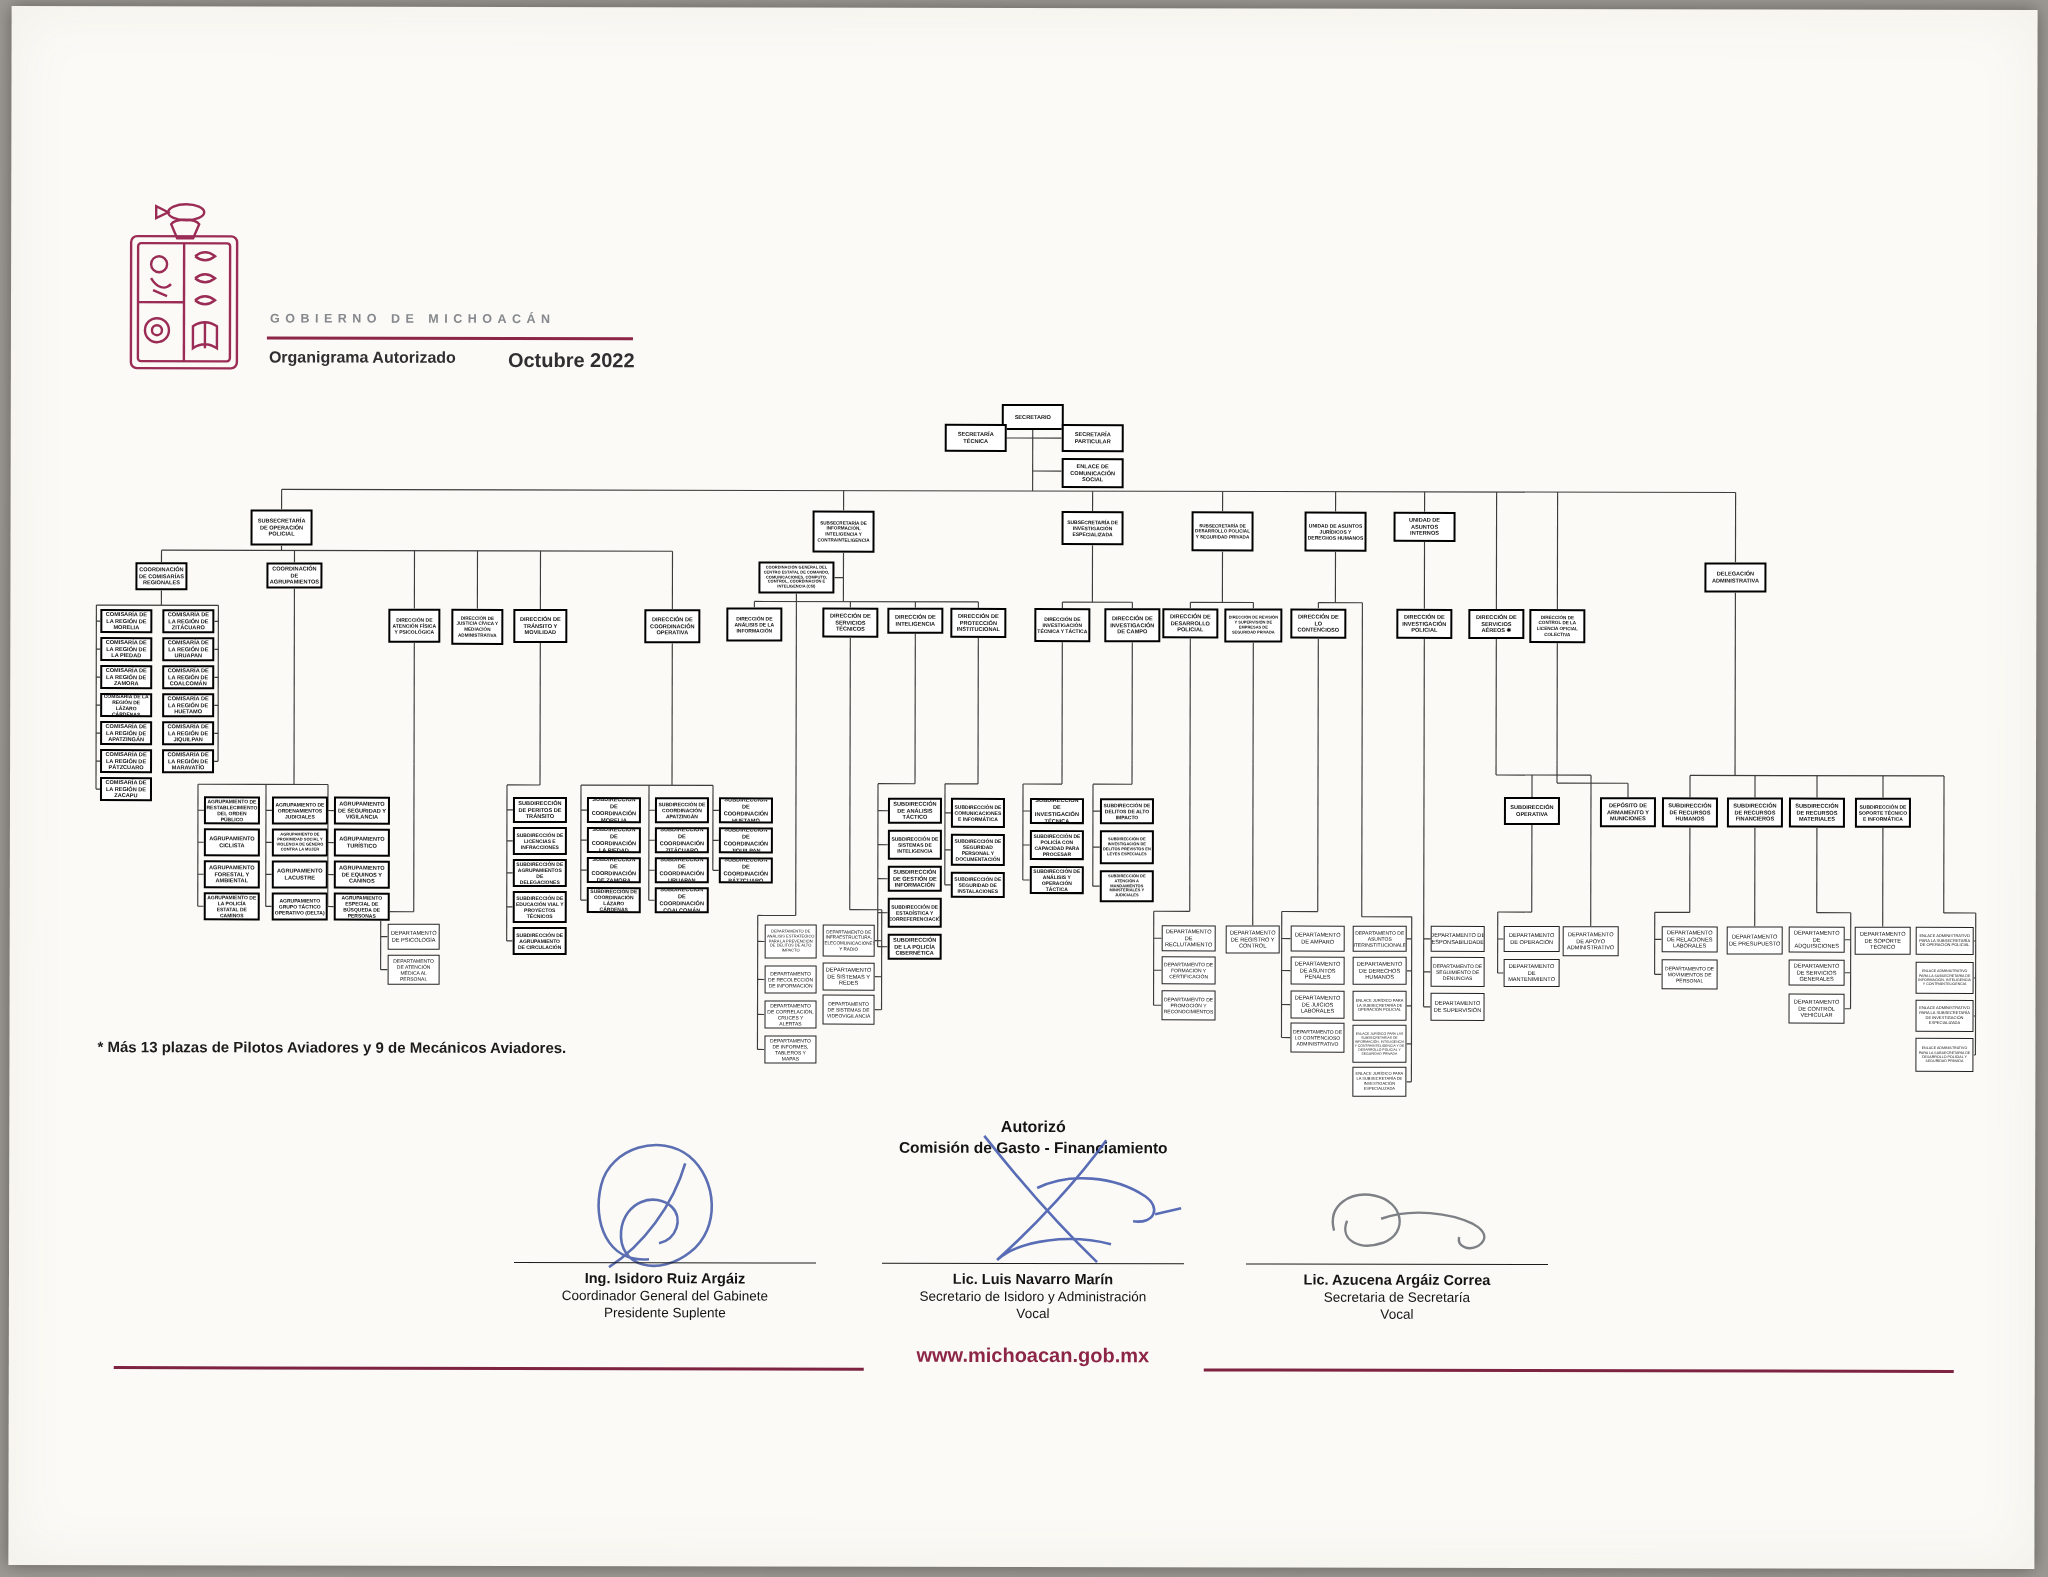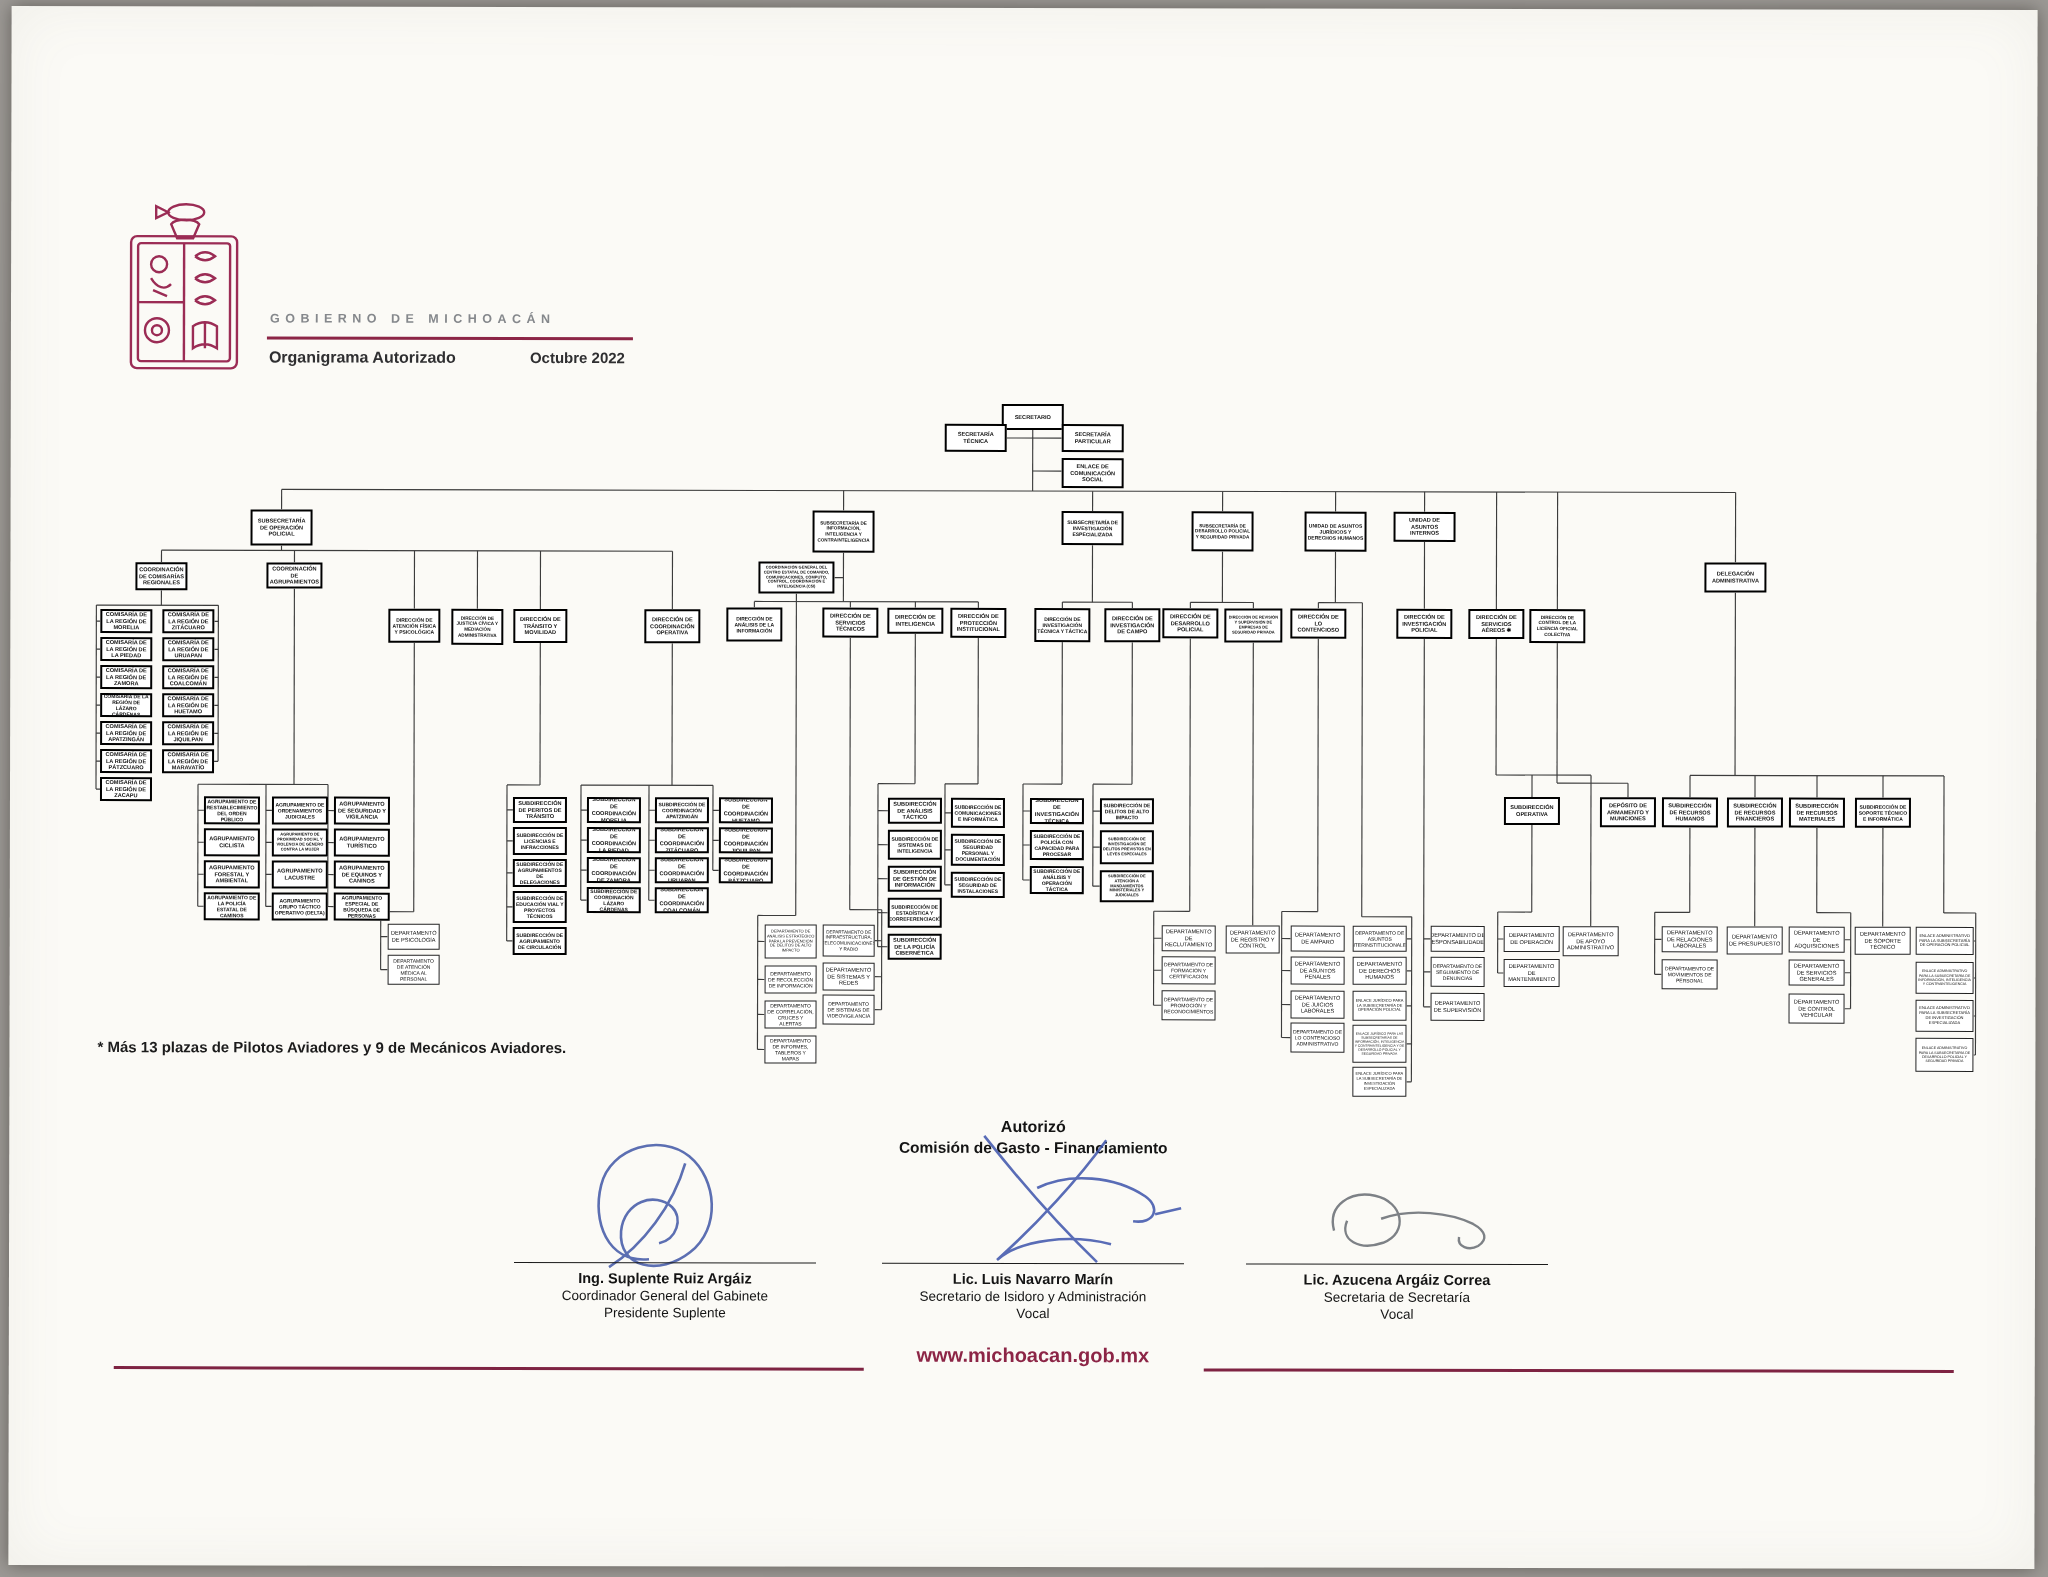--- a/index.html
+++ b/index.html
@@ -3,21 +3,21 @@
 <meta charset="utf-8">
 <style>
   html,body{margin:0;padding:0;width:2048px;height:1577px;overflow:hidden;background:#9d9a96;font-family:"Liberation Sans",sans-serif;}
   .page{position:absolute;left:10px;top:8px;right:12px;bottom:10px;background:#fbfaf6;transform:rotate(.12deg);box-shadow:0 0 18px rgba(40,35,30,.5), inset 0 0 60px rgba(120,110,90,.08);}
   
   .logo{position:absolute;left:112px;top:192px;}
   .title{position:absolute;left:256px;top:224px;color:#9b2c55;font-weight:bold;font-size:34px;line-height:1.1;letter-spacing:.2px;}
   .gov{position:absolute;left:259px;top:305px;color:#85888c;font-size:12.5px;font-weight:600;letter-spacing:5.5px;}
   .hr-maroon{position:absolute;left:256px;top:330px;width:366px;height:3px;background:#8c2546;}
   .docline{position:absolute;left:258px;top:342px;color:#2f2f31;font-size:16px;font-weight:bold;}
-  .docdate{position:absolute;left:519px;top:342px;color:#2f2f31;font-size:15px;font-weight:bold;}
+  .docdate{position:absolute;left:497px;top:342px;color:#2f2f31;font-size:20px;font-weight:bold;}
   
   #chart{position:absolute;inset:0;}
   #lines{position:absolute;left:0;top:0;}
   #lines line{stroke:#3c3c3c;stroke-width:1.15;}
   .obox{position:absolute;background:#fff;border:1.5px solid #222;box-sizing:border-box;display:flex;align-items:center;justify-content:center;text-align:center;color:#111;line-height:1.22;padding:1px;text-transform:uppercase;overflow:hidden;}
   .obox.hd{border:2.2px solid #000;font-weight:bold;}
   
   .footnote{position:absolute;left:88px;top:1032px;font-size:15px;font-weight:600;color:#1c1c1c;}
   
   .auth{position:absolute;left:624px;top:1110px;width:800px;text-align:center;color:#141414;}
@@ -421,21 +421,21 @@
       <path d="M1146 1206 L 1172 1200"></path>
     </g>
     <g stroke="#70747a" stroke-width="2.4" opacity="0.9">
       <path d="M1325 1222 C 1318 1196, 1342 1182, 1366 1187 C 1394 1193, 1400 1224, 1374 1234 C 1351 1242, 1330 1232, 1338 1212"></path>
       <path d="M1372 1210 C 1402 1199, 1442 1204, 1464 1215 C 1477 1222, 1479 1231, 1469 1237 C 1460 1242, 1448 1238, 1450 1228"></path>
     </g>
   </svg>
 
   <div class="sig" style="left:505px;width:302px;">
     <div class="sigline"></div>
-    <div class="n">Ing. Suplente Ruiz Argáiz</div>
+    <div class="n">Ing. Isidoro Ruiz Argáiz</div>
     <div class="r">Coordinador General del Gabinete</div>
     <div class="v">Presidente Suplente</div>
   </div>
   <div class="sig" style="left:873px;width:302px;">
     <div class="sigline"></div>
     <div class="n">Lic. Luis Navarro Marín</div>
     <div class="r">Secretario de Isidoro y Administración</div>
     <div class="v">Vocal</div>
   </div>
   <div class="sig" style="left:1237px;width:302px;">

